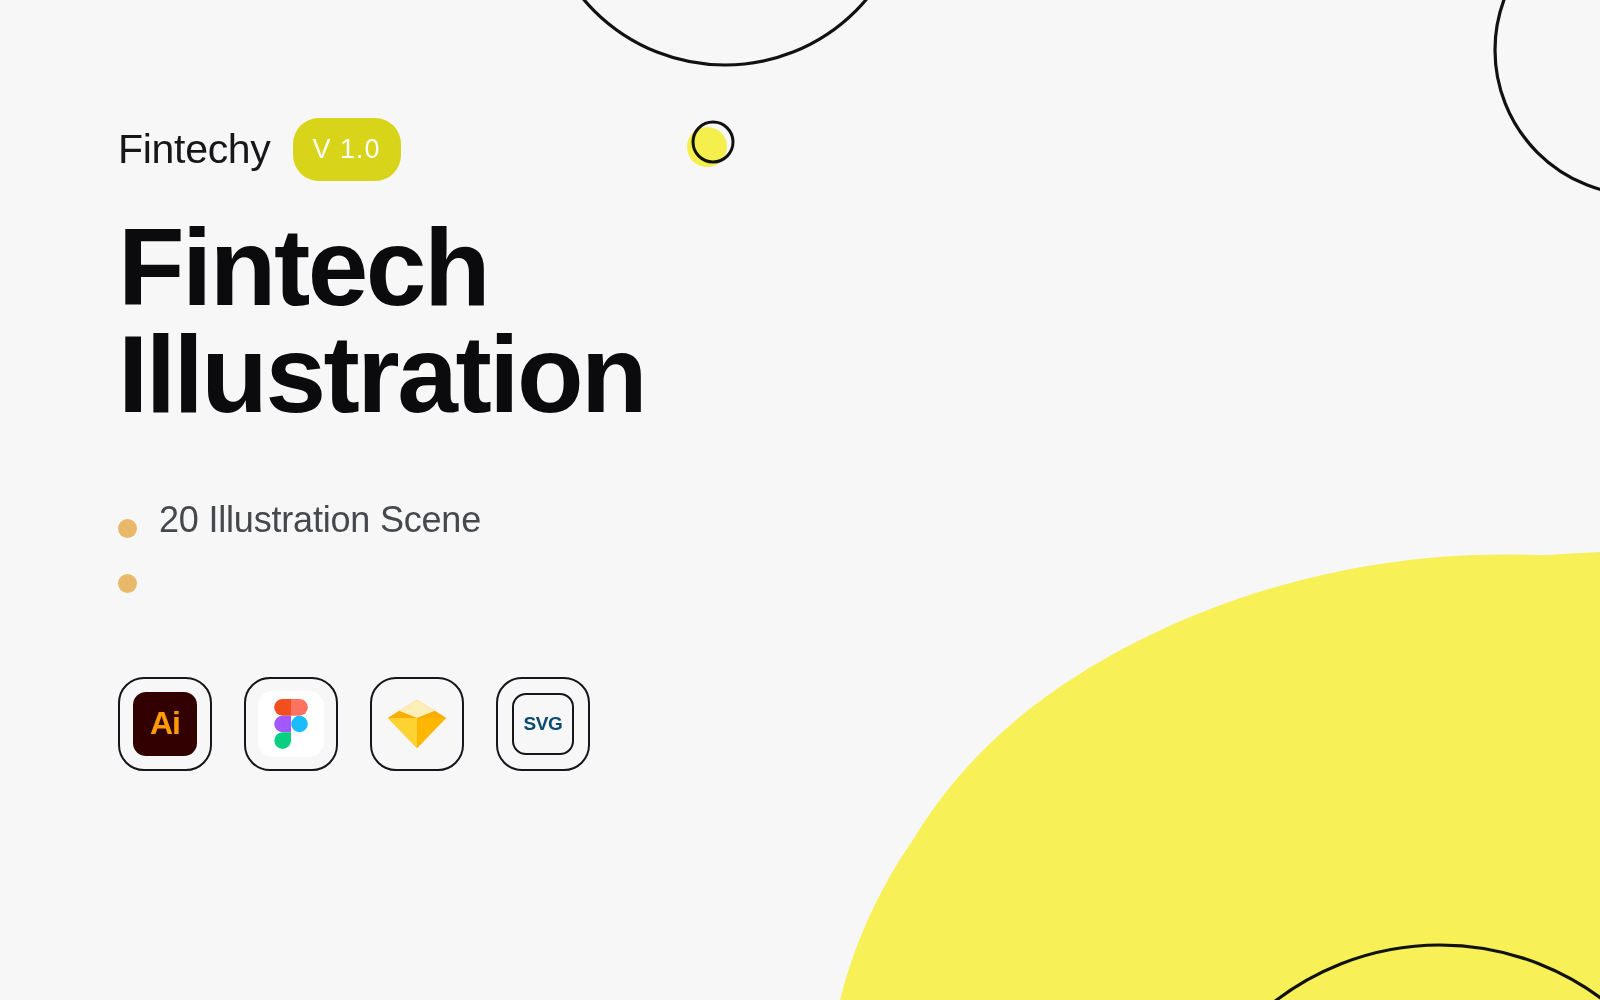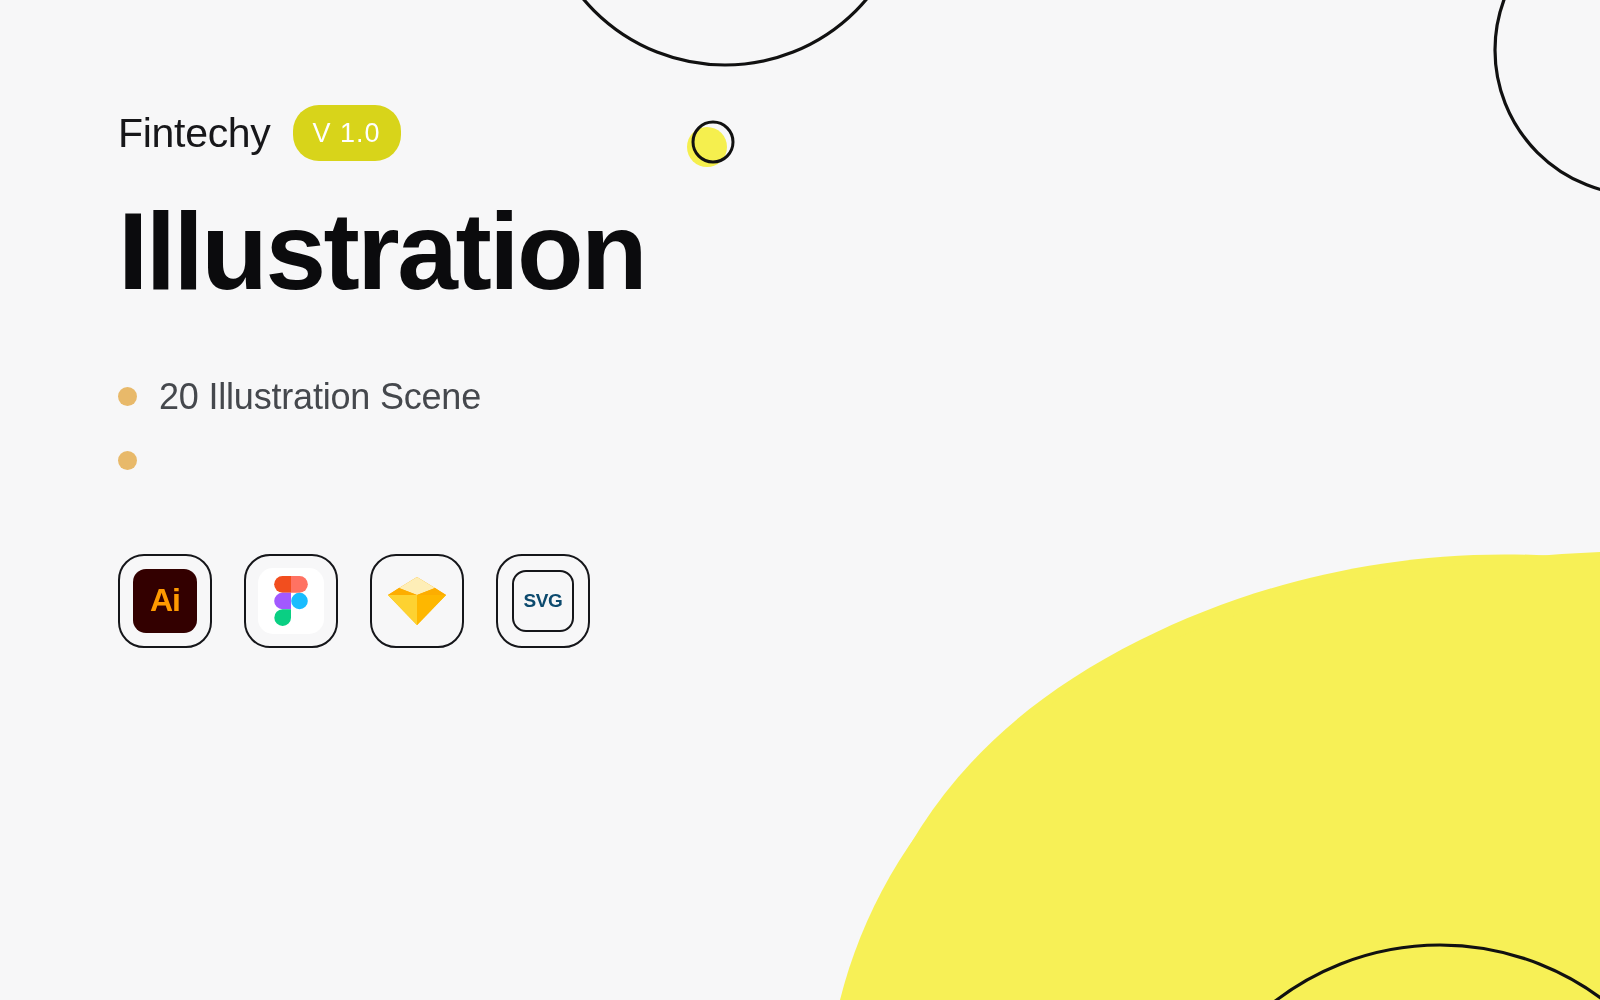--- a/index.html
+++ b/index.html
@@ -12,38 +12,38 @@
   }
   #stage {
     position: relative;
     width: 1600px; height: 1000px;
     background: #F7F7F8;
     overflow: hidden;
   }
   
   .left-col {
     position: absolute;
-    left: 118px; top: 104px;
+    left: 118px; top: 120px;
     width: 660px;
     z-index: 40;
   }
   .brand-row {
     display: flex; align-items: center; gap: 22px;
     height: 58px;
   }
   .brand-name {
     font-size: 41px;
     font-weight: 400;
     letter-spacing: -0.3px;
     color: #17171A;
     line-height: 1;
   }
   .version-badge {
     display: flex; align-items: center; justify-content: center;
-    min-width: 104px; height: 56px;
+    min-width: 104px; height: 63px;
     padding: 4px 20px;
     border-radius: 26px;
     background: #D8D41A;
     color: #FFFFFF;
     font-size: 27px;
     font-weight: 400;
     letter-spacing: 1px;
     line-height: 1;
   }
   .headline {
@@ -53,21 +53,21 @@
     line-height: 0.98;
     letter-spacing: -2.5px;
     color: #0B0B0D;
   }
   .headline span { display: block; }
   .feature-list {
     margin-top: 74px;
     list-style: none;
   }
   .feature-item {
-    display: flex; align-items: center;
+    display: flex; align-items: flex-end;
     gap: 22px;
     margin-bottom: 36px;
   }
   .feature-dot {
     width: 19px; height: 19px;
     border-radius: 50%;
     background: #E8B96A;
     flex: 0 0 auto;
   }
   .feature-label {
@@ -159,20 +159,21 @@
 
   
   <div class="left-col">
 
     <div class="brand-row">
       <div class="brand-name">Fintechy</div>
       <div class="version-badge">V 1.0</div>
     </div>
 
     <h1 class="headline">
+      <span>Fintech</span>
       <span>Illustration</span>
     </h1>
 
     <ul class="feature-list">
       <li class="feature-item">
         <span class="feature-dot"></span>
         <span class="feature-label">20 Illustration Scene</span>
       </li>
       <li class="feature-item">
         <span class="feature-dot"></span>

